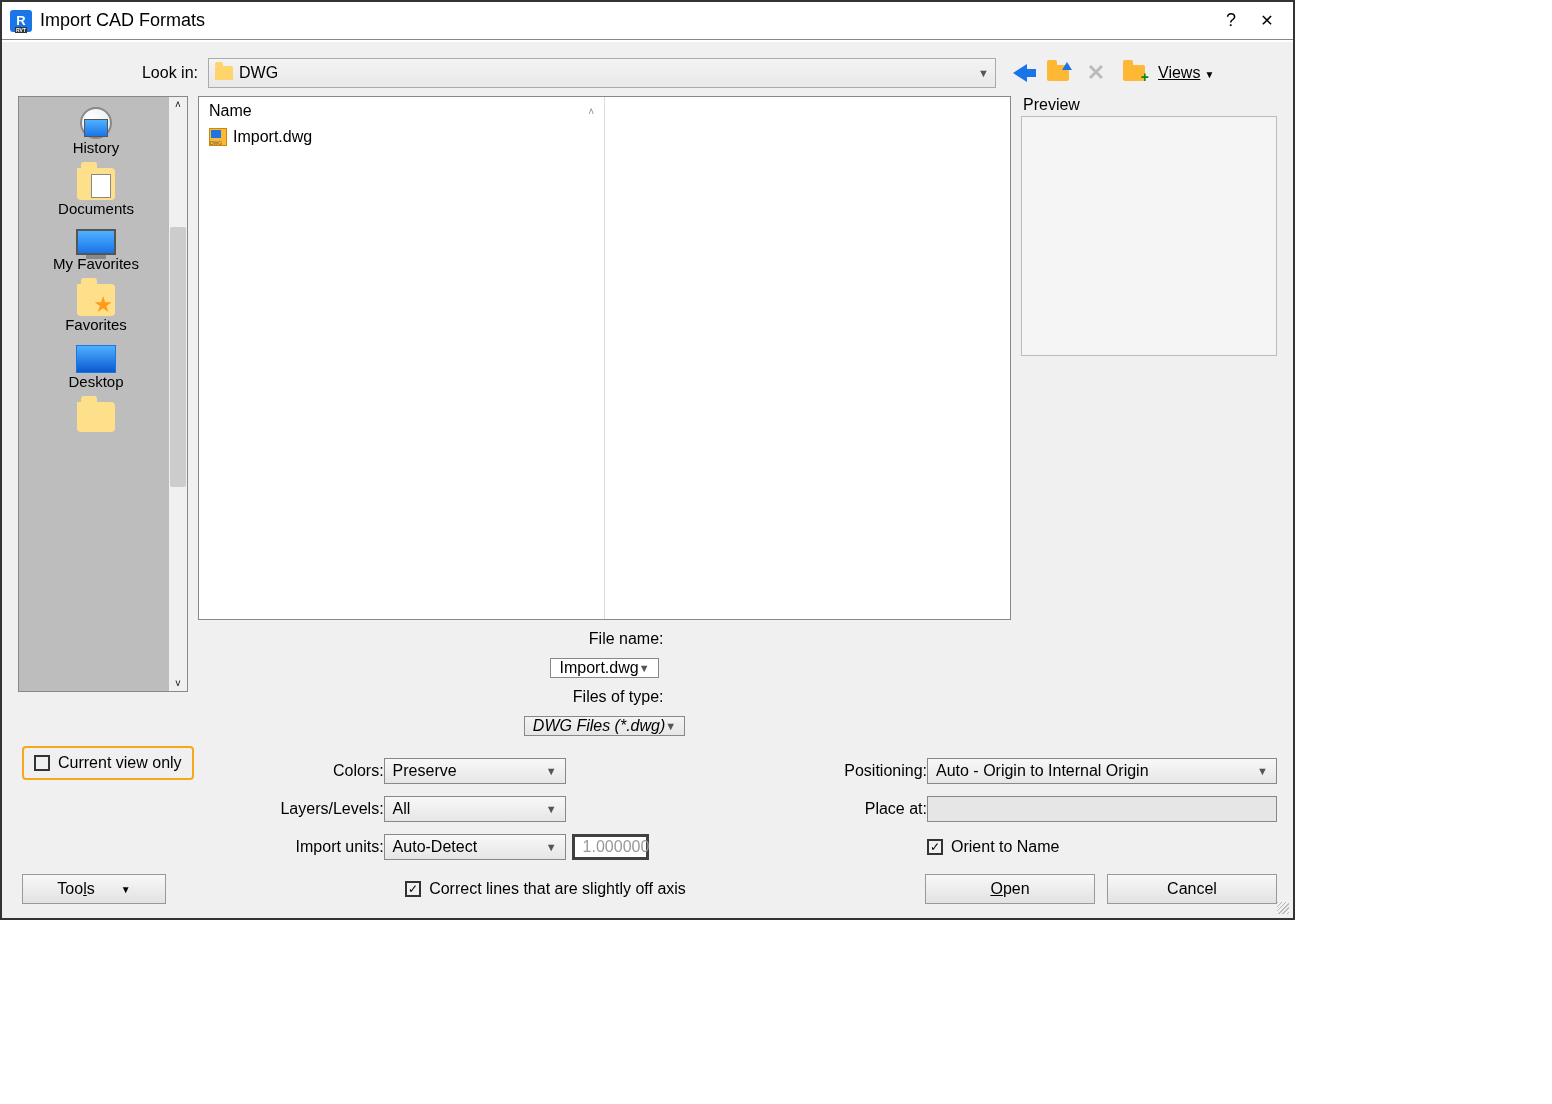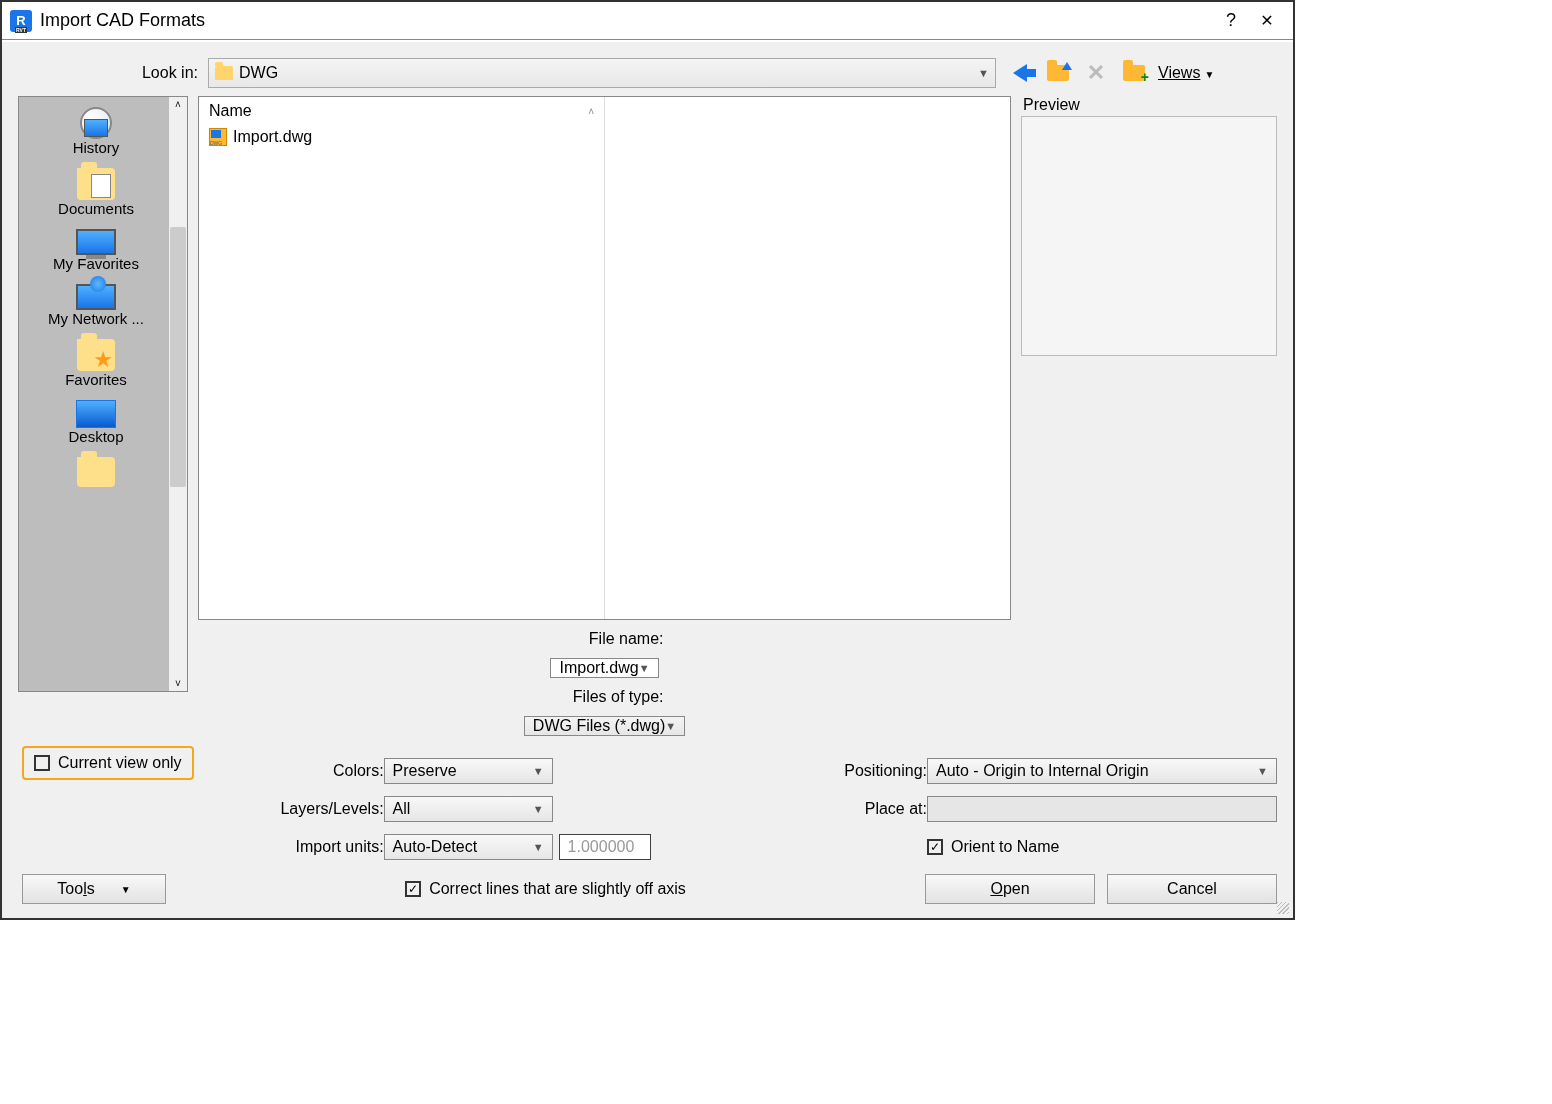--- a/index.html
+++ b/index.html
@@ -64,32 +64,32 @@
 .col-header { padding: 5px 10px; display: flex; align-items: center; }
 .sort-caret { margin-left: auto; font-size: 10px; color: #888; }
 .file-row { padding: 3px 10px; display: flex; align-items: center; gap: 6px; cursor: pointer; }
 .dwg-icon { width: 18px; height: 18px; background: #ffb833; position: relative; border: 1px solid #cc8800; }
 .dwg-icon::before { content: ""; position: absolute; top: 1px; left: 1px; width: 10px; height: 8px; background: #1a75e8; }
 .dwg-icon::after { content: "DWG"; position: absolute; bottom: -1px; left: 0; font-size: 5px; color: #555; }
 
 .field-row { display: flex; align-items: center; gap: 10px; margin-top: 10px; flex-direction: column; }
 .field-label { width: 118px; text-align: right; }
 .text-combo { flex: 1; height: 28px; background: #fff; border: 1px solid #888; display: flex; align-items: center; padding: 0 8px; }
-.gray-combo { background: linear-gradient(#f4f4f4,#e6e6e6); }
+.gray-combo { background: linear-gradient(#f4f4f4,#e6e6e6); font-style: italic; }
 
 .preview-pane { width: 256px; }
 .preview-label { padding-left: 2px; }
 .preview-box { height: 240px; border: 1px solid #bbb; background: #f5f5f5; margin-top: 2px; }
 
 .options { position: absolute; left: 20px; right: 16px; bottom: 14px; }
 .current-view-box { border: 2px solid #f5a81a; border-radius: 4px; padding: 6px 10px; display: inline-flex; align-items: center; gap: 8px; }
 .chk { width: 16px; height: 16px; border: 2px solid #333; display: inline-flex; align-items: center; justify-content: center; font-size: 12px; }
-.small-combo { width: 169px; height: 26px; background: linear-gradient(#f8f8f8,#e6e6e6); border: 1px solid #888; display: flex; align-items: center; padding: 0 8px; }
+.small-combo { width: 182px; height: 26px; background: linear-gradient(#f8f8f8,#e6e6e6); border: 1px solid #888; display: flex; align-items: center; padding: 0 8px; }
 .wide-combo { width: 350px; }
-.num-input { width: 92px; height: 26px; border: 1px solid #404040; background: #fff; color: #999; padding: 0 8px; display: flex; align-items: center; }
+.num-input { width: 77px; height: 26px; border: 3px solid #404040; background: #fff; color: #999; padding: 0 8px; display: flex; align-items: center; }
 .opt-label { text-align: right; }
 .btn { width: 170px; height: 30px; background: linear-gradient(#f8f8f8,#e2e2e2); border: 1px solid #999; cursor: pointer; display: flex; align-items: center; justify-content: center; }
 .tools-btn { width: 144px; }
 .underline-accesskey { text-decoration: underline; text-decoration-skip-ink: none; }
 
 .resize-grip { position: absolute; right: 4px; bottom: 4px; width: 12px; height: 12px; background: repeating-linear-gradient(135deg,#bbb,#bbb 1px,transparent 1px,transparent 3px); }
 </style>
 </head>
 <body>
 
@@ -125,21 +125,20 @@
       <span><span class="views-link underline-accesskey">Views</span><span class="tri-down">▼</span></span>
     </div>
   </div>
 
   <div class="main-row">
     <div class="places">
       <div class="places-list">
         <div class="place"><div class="place-icon ico-history"></div><span>History</span></div>
         <div class="place"><div class="place-icon ico-docs"></div><span>Documents</span></div>
         <div class="place"><div class="place-icon ico-computer"></div><span>My Favorites</span></div>
-        <div class="place"><div class="place-icon ico-network"></div><span>My Network ...</span></div>
         <div class="place"><div class="place-icon ico-fav"></div><span>Favorites</span></div>
         <div class="place"><div class="place-icon ico-desktop"></div><span>Desktop</span></div>
         <div class="place"><div class="place-icon ico-folder"></div><span></span></div>
       </div>
       <div class="places-scroll">
         <span class="scroll-arrow">˄</span>
         <div class="scroll-thumb"></div>
         <span class="scroll-arrow">˅</span>
       </div>
     </div>

